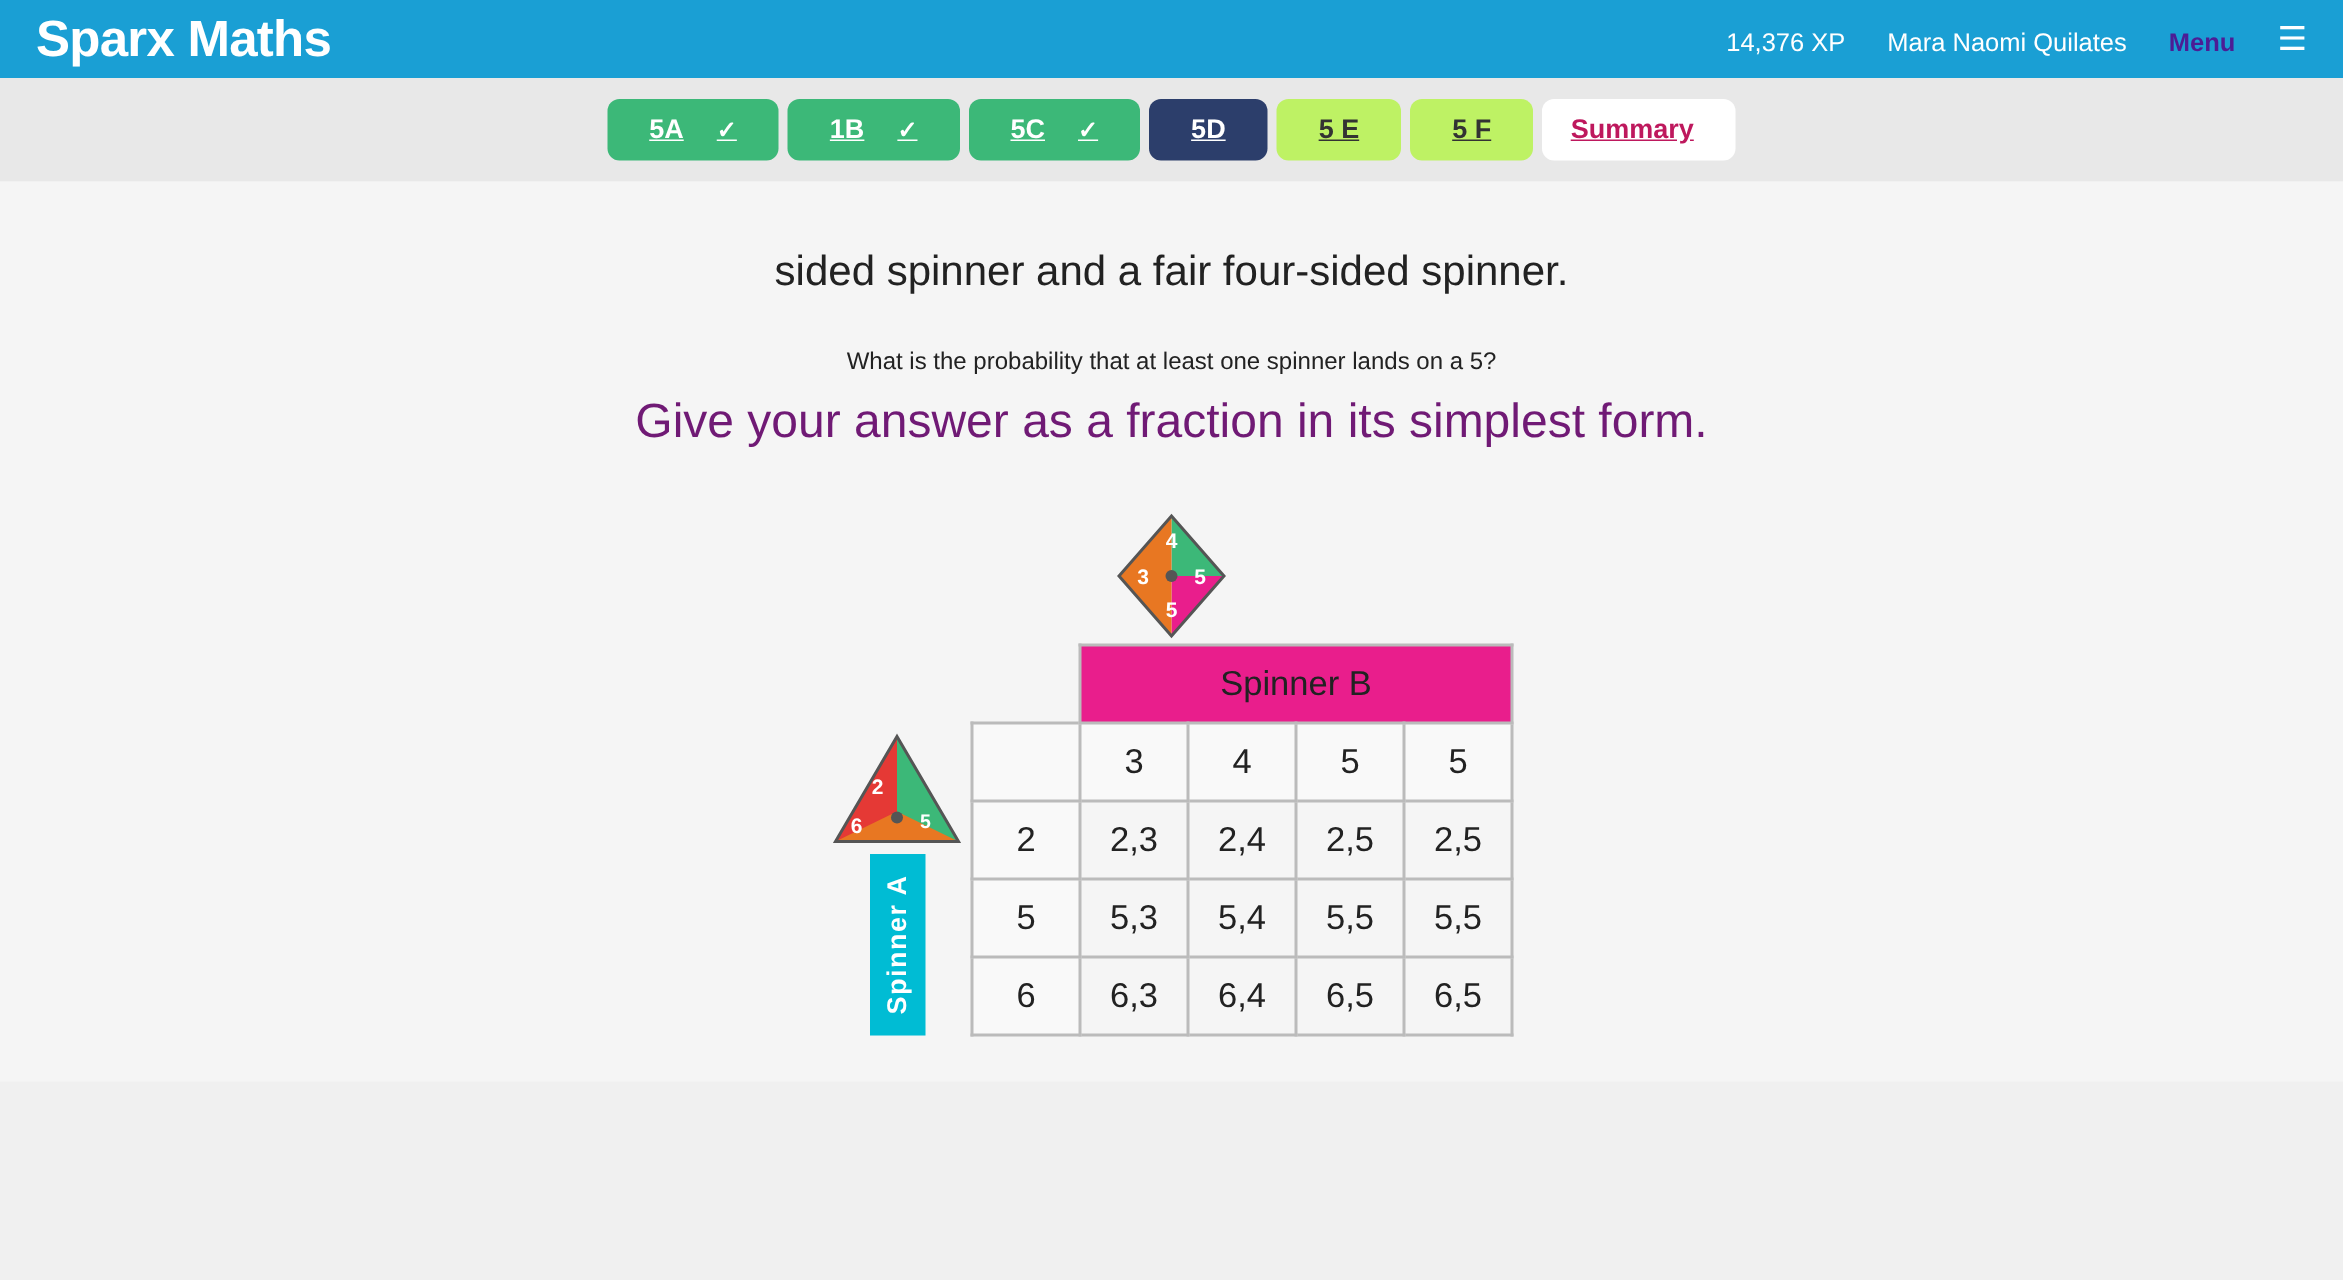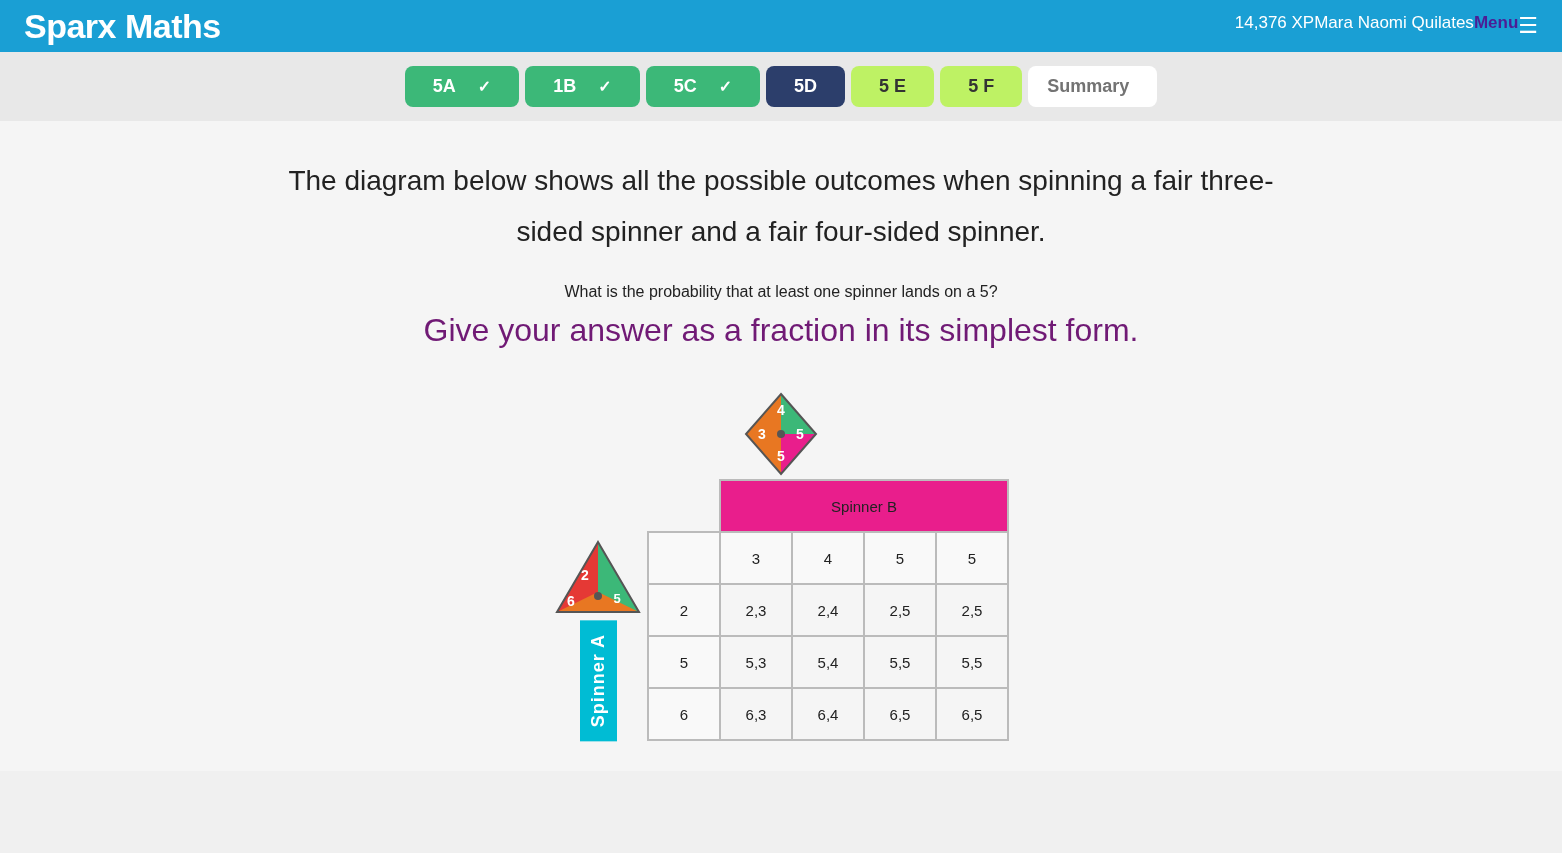--- a/index.html
+++ b/index.html
@@ -21,21 +21,22 @@
       height: 52px;
     }
     .header-left {
       color: white;
       font-size: 34px;
       font-weight: 700;
       letter-spacing: -0.5px;
     }
     .header-right {
       display: flex;
-      align-items: flex-start;
+      align-items: flex-end;
+      gap: 28px;
       color: white;
       font-size: 17px;
     }
     .menu-btn {
       color: #4c1d95;
       font-size: 17px;
       font-weight: 600;
       cursor: pointer;
     }
 
@@ -50,36 +51,37 @@
     }
     .tab {
       padding: 10px 28px;
       border-radius: 8px;
       font-size: 18px;
       font-weight: 600;
       cursor: pointer;
       display: flex;
       align-items: center;
       gap: 22px;
+      text-decoration: underline;
     }
     .tab-completed {
       background: #3cb878;
       color: white;
     }
     .tab-active {
       background: #2c3e6b;
       color: white;
     }
     .tab-inactive {
       background: #bef264;
       color: #333;
     }
     .tab-summary {
       background: white;
-      color: #737373;
+      color: #be185d;
       font-weight: 700;
       padding-left: 19px;
     }
     .checkmark { font-size: 16px; }
 
     
     .main-content {
       background: #f5f5f5;
       padding: 40px 60px 30px 60px;
       text-align: center;
@@ -138,21 +140,21 @@
     }
 
     .outcome-table {
       border-collapse: collapse;
     }
     .outcome-table th, .outcome-table td {
       border: 2px solid #bbb;
       width: 72px;
       height: 52px;
       text-align: center;
-      font-size: 15px;
+      font-size: 23px;
       color: #222;
       font-weight: 500;
     }
     .spinner-b-header {
       background: #e91e8c;
       color: white;
       font-size: 20px;
       font-weight: 700;
       text-align: center;
     }
@@ -209,21 +211,20 @@
   <div class="tab tab-inactive">
     <span>5 F</span>
   </div>
   <div class="tab tab-summary">
     <span>Summary</span>
   </div>
 </div>
 
 <div class="main-content">
   <div>
-    <p class="question-text">The diagram below shows all the possible outcomes when spinning a fair three-</p>
     <p class="question-text">sided spinner and a fair four-sided spinner.</p>
     <br>
     <p class="question-sub">What is the probability that at least one spinner lands on a 5?</p>
     <p class="question-instruction">Give your answer as a fraction in its simplest form.</p>
   </div>
 
   <div class="diagram-area">
 
     <div class="spinner-b-container">
       <svg width="90" height="90" viewBox="0 0 90 90">

